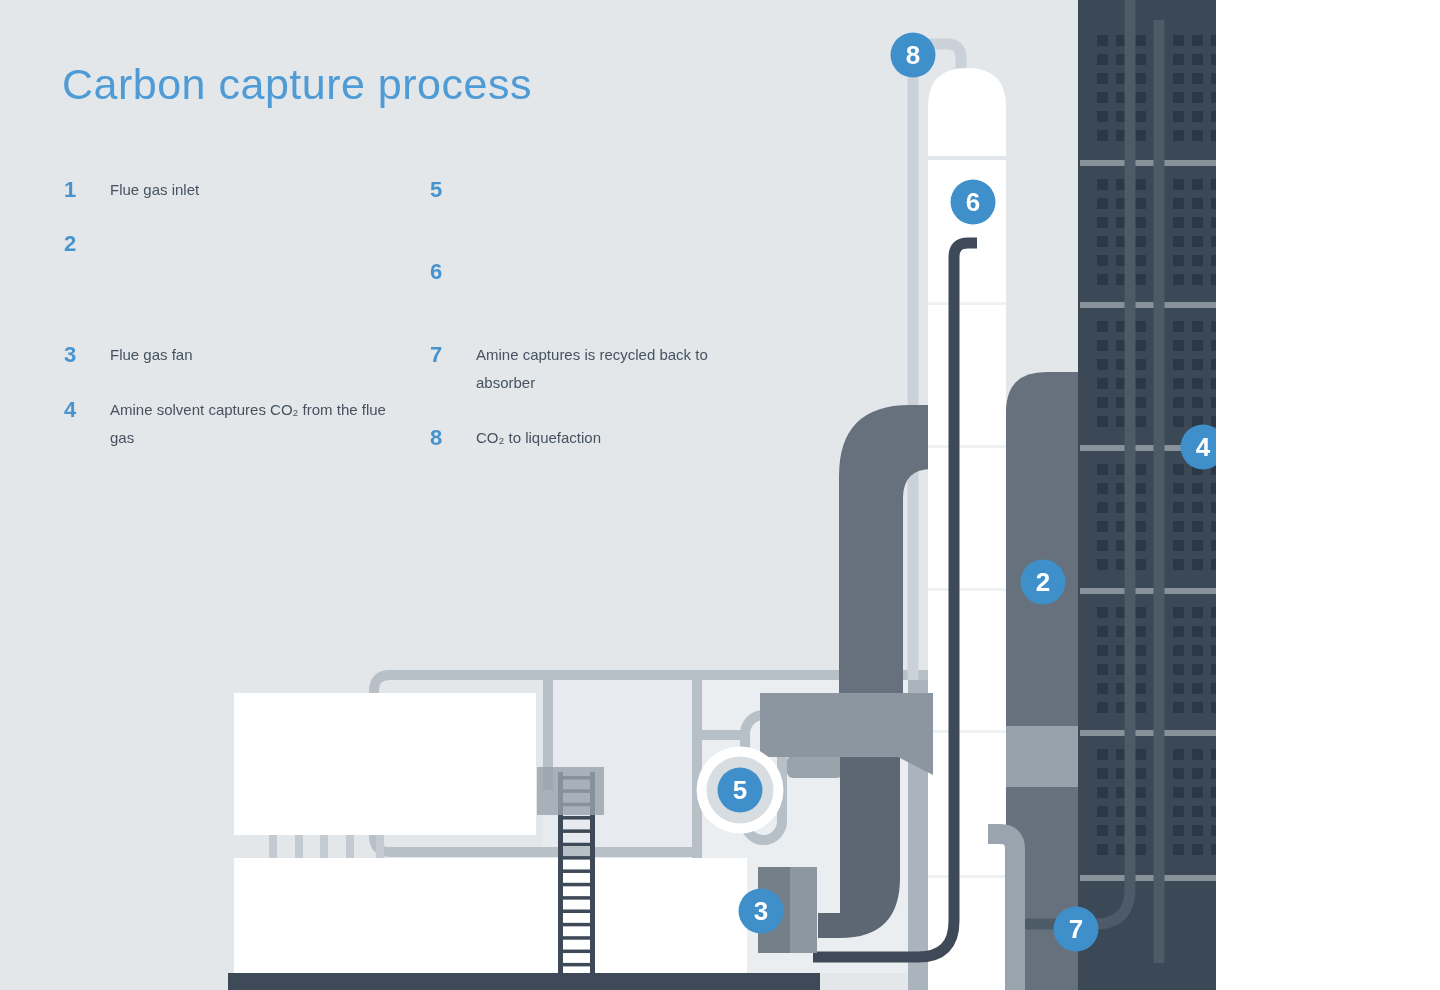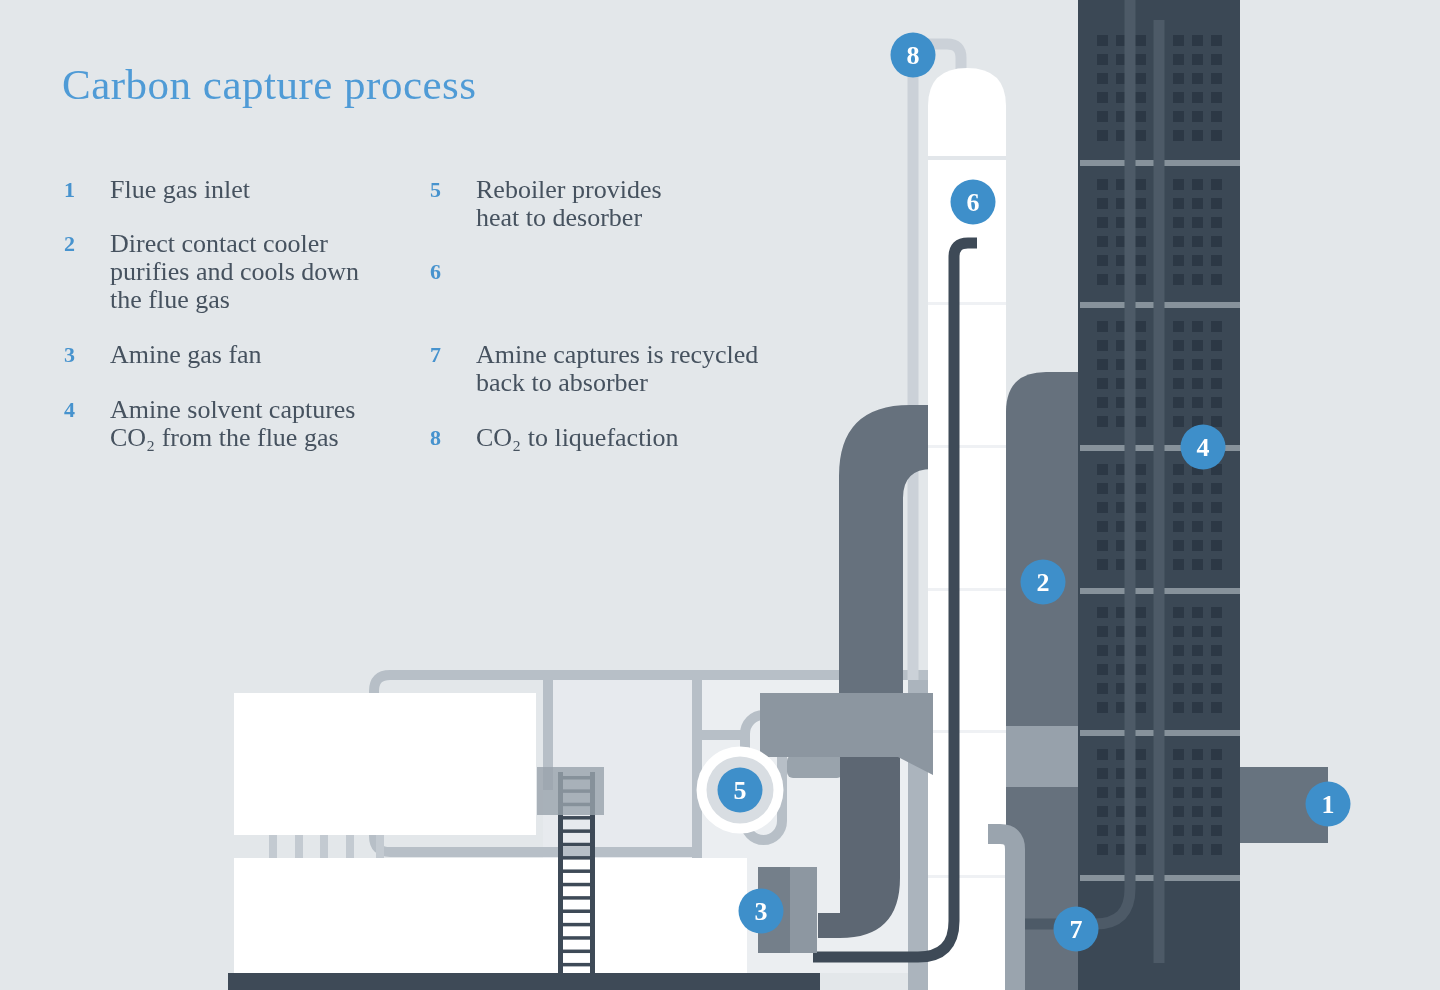--- a/index.html
+++ b/index.html
@@ -1,24 +1,24 @@
 <!DOCTYPE html>
 <html><head>
 <meta charset="utf-8">
 <style>
   html,body{margin:0;padding:0;}
   body{font-family:"Liberation Sans","DejaVu Sans",sans-serif;}
-  #stage{position:relative;width:1440px;height:990px;background:#E3E7EA;overflow:hidden;font-family:Liberation Serif, serif;}
+  #stage{position:relative;width:1216px;height:990px;background:#E3E7EA;overflow:hidden;}
   #art{position:absolute;left:0;top:0;}
   .page-title{position:absolute;left:62px;top:60px;font-size:43px;font-weight:400;
     color:#4F9BD6;letter-spacing:.5px;}
   .legend-item{position:absolute;display:flex;align-items:flex-start;}
   .legend-item .num{width:46px;flex:0 0 46px;font-size:22px;font-weight:700;color:#4793CE;
     line-height:28px;}
-  .legend-item .txt{font-size:26px;line-height:28px;color:#46525F;}
+  .legend-item .txt{font-size:15px;line-height:28px;color:#46525F;}
   .badge{position:absolute;width:45px;height:45px;border-radius:50%;background:#3E8FCA;
     color:#FFFFFF;font-size:26px;font-weight:700;display:flex;align-items:center;
     justify-content:center;transform:translate(-50%,-50%);}
   .badge.ringed{box-shadow:0 0 0 11px #D8DDE2,0 0 0 21px #FFFFFF;}
 </style>
 </head>
 <body>
 
 <div id="stage">
 
@@ -339,33 +339,31 @@
   </svg>
 
   <div class="page-title">Carbon capture process</div>
 
   <div class="legend-item" style="left:64px;top:176px">
     <span class="num">1</span>
     <span class="txt" style="max-width:265px">Flue gas inlet</span>
   </div>
   <div class="legend-item" style="left:64px;top:230px">
     <span class="num">2</span>
-    <span class="txt" style="max-width:280px">Direct contact cooler purifies and cools down the flue gas</span>
   </div>
   <div class="legend-item" style="left:64px;top:341px">
     <span class="num">3</span>
-    <span class="txt" style="max-width:265px">Amine gas fan</span>
+    <span class="txt" style="max-width:265px">Flue gas fan</span>
   </div>
   <div class="legend-item" style="left:64px;top:396px">
     <span class="num">4</span>
     <span class="txt" style="max-width:280px">Amine solvent captures CO₂ from the flue gas</span>
   </div>
   <div class="legend-item" style="left:430px;top:176px">
     <span class="num">5</span>
-    <span class="txt" style="max-width:205px">Reboiler provides heat to desorber</span>
   </div>
   <div class="legend-item" style="left:430px;top:258px">
     <span class="num">6</span>
   </div>
   <div class="legend-item" style="left:430px;top:341px">
     <span class="num">7</span>
     <span class="txt" style="max-width:290px">Amine captures is recycled back to absorber</span>
   </div>
   <div class="legend-item" style="left:430px;top:424px">
     <span class="num">8</span>

